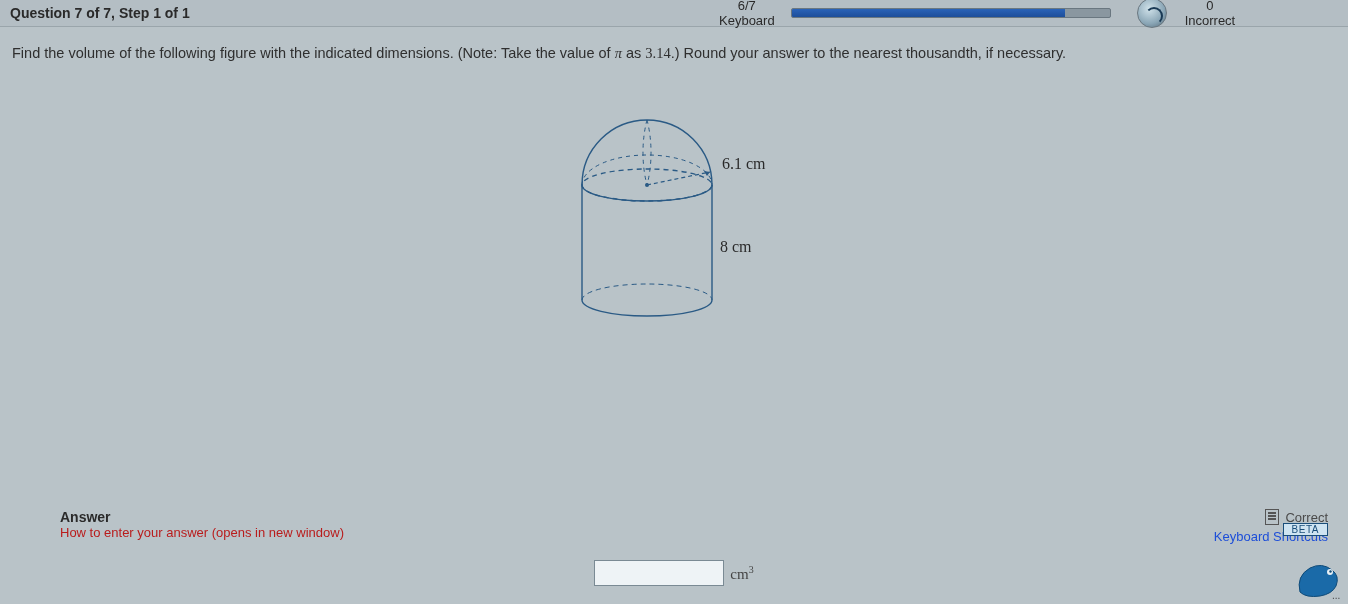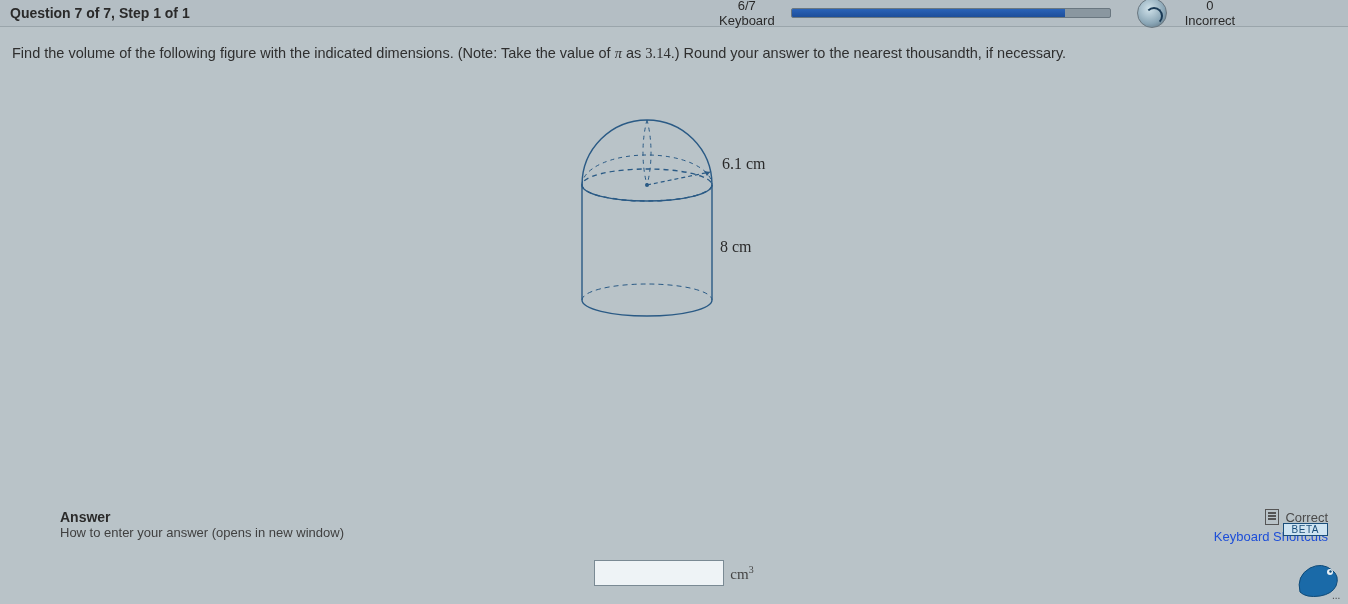--- a/index.html
+++ b/index.html
@@ -118,21 +118,21 @@
       align-items: flex-start;
       margin-left: 32px;
     }
     .answer-left .ans-title {
       font-weight: bold;
       font-size: 14px;
       color: #2a2a2a;
     }
     .answer-left .ans-hint {
       font-size: 13px;
-      color: #404040;
+      color: #b91c1c;
     }
     .answer-right {
       text-align: right;
       font-size: 13px;
       color: #4a4a4a;
     }
     .keypad-row { display:flex; align-items:center; justify-content:flex-end; gap:6px; }
     .keypad-icon {
       width:14px; height:16px; border:1px solid #555;
       display:inline-block; position:relative;

